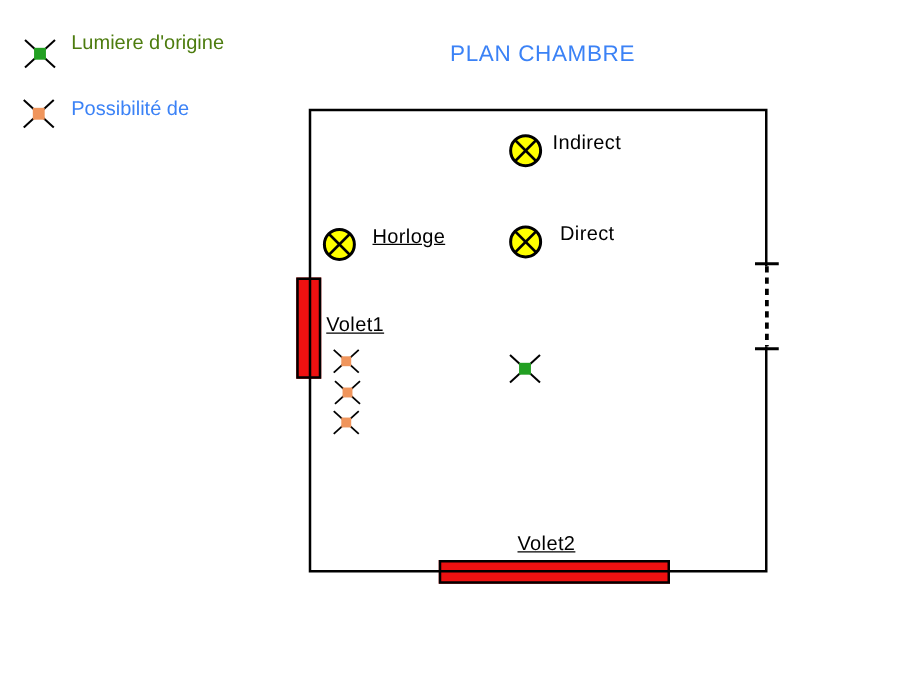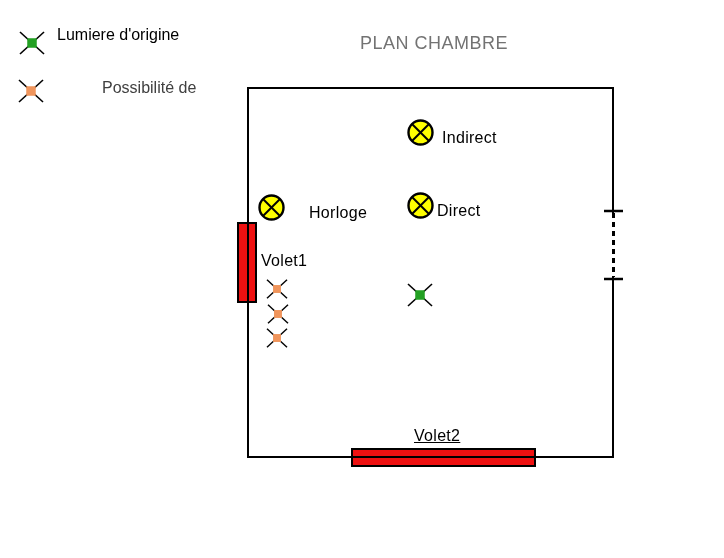--- a/index.html
+++ b/index.html
@@ -2,41 +2,41 @@
 <html><head>
 <meta charset="utf-8">
 <style>
   html,body { margin:0; padding:0; background:#fff; }
   .canvas {
     position:relative; width:724px; height:558px; background:#ffffff;
     font-family:"Liberation Sans", sans-serif; overflow:hidden;
   }
   .abs { position:absolute; }
   .title {
-    left:360px; top:33px; font-size:18px; color:#737373; letter-spacing:0.5px;
+    left:360px; top:33px; font-size:18px; color:#3b82f6; letter-spacing:0.5px;
     white-space:nowrap; z-index:5;
   }
   .legend-text { font-size:16px; line-height:22px; white-space:nowrap; z-index:5; }
   .legend-text span { display:block; }
-  .legend-text.origin { color:#000000; }
-  .legend-text.newalim { color:#404040;margin-left:45px; }
+  .legend-text.origin { color:#4d7c0f; }
+  .legend-text.newalim { color:#3b82f6; }
   .room {
     left:247px; top:87px; width:367px; height:371px;
     border:2px solid #000; box-sizing:border-box; background:transparent; z-index:2;
   }
   .volet {
     background:#EE1111; border:2px solid #000; box-sizing:border-box; z-index:1;
   }
   .volet1 { left:237px; top:222px; width:20px; height:81px; }
   .volet2 { left:351px; top:448px; width:185px; height:19px; }
   .wall-patch { left:608px; top:213px; width:12px; height:64px; background:#fff; z-index:3; }
   .window-svg { left:602px; top:204px; z-index:4; }
-  .lamp-group { display:flex; align-items:flex-end; z-index:5;margin-top:12px; }
+  .lamp-group { display:flex; align-items:flex-start; z-index:5; }
   .lamp-label { font-size:16px; color:#000; letter-spacing:0.3px; white-space:nowrap; }
-  .gap7 { gap:7px; } .gap8 { gap:23px; } .gap13 { gap:2px; }
+  .gap7 { gap:7px; } .gap8 { gap:12px;text-decoration:underline; } .gap13 { gap:13px; }
   .room-label { font-size:16px; color:#000; letter-spacing:0.3px; white-space:nowrap; z-index:5; }
   .mark { z-index:5; }
 </style>
 </head>
 <body>
 
 <div class="canvas">
 
   <div class="abs title">PLAN CHAMBRE</div>
 
@@ -90,21 +90,21 @@
 
   <div class="abs lamp-group gap13" style="left:406px; top:179px;">
     <svg width="29" height="29" viewBox="0 0 29 29">
       <circle cx="14.5" cy="14.5" r="12" stroke="#000" stroke-width="2.4" fill="#FFFF00"></circle>
       <line x1="6" y1="6" x2="23" y2="23" stroke="#000" stroke-width="2"></line>
       <line x1="23" y1="6" x2="6" y2="23" stroke="#000" stroke-width="2"></line>
     </svg>
     <span class="lamp-label">Direct</span>
   </div>
 
-  <div class="abs room-label" style="left:261px; top:252px;">Volet1</div>
+  <div class="abs room-label" style="left:261px; top:252px;text-decoration:underline;">Volet1</div>
   <div class="abs room-label" style="left:414px; top:427px;text-decoration:underline;">Volet2</div>
 
   <svg class="abs mark" style="left:266px; top:279px;" width="22" height="20" viewBox="0 0 26 24">
     <line x1="1" y1="1" x2="25" y2="23" stroke="#000" stroke-width="1.7"></line>
     <line x1="25" y1="1" x2="1" y2="23" stroke="#000" stroke-width="1.7"></line>
     <rect x="8.25" y="7.25" width="9.5" height="9.5" fill="#F0955C"></rect>
   </svg>
   <svg class="abs mark" style="left:267px; top:304px;" width="22" height="20" viewBox="0 0 26 24">
     <line x1="1" y1="1" x2="25" y2="23" stroke="#000" stroke-width="1.7"></line>
     <line x1="25" y1="1" x2="1" y2="23" stroke="#000" stroke-width="1.7"></line>

